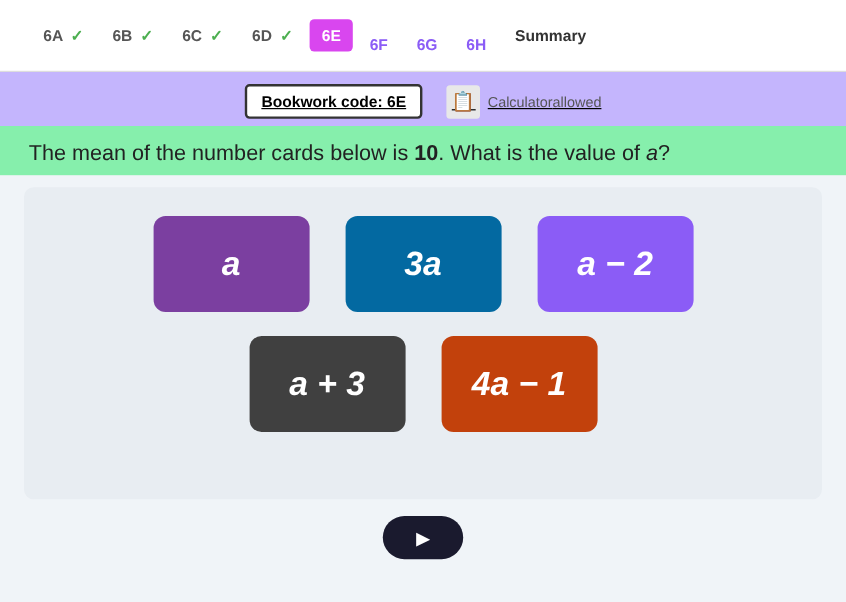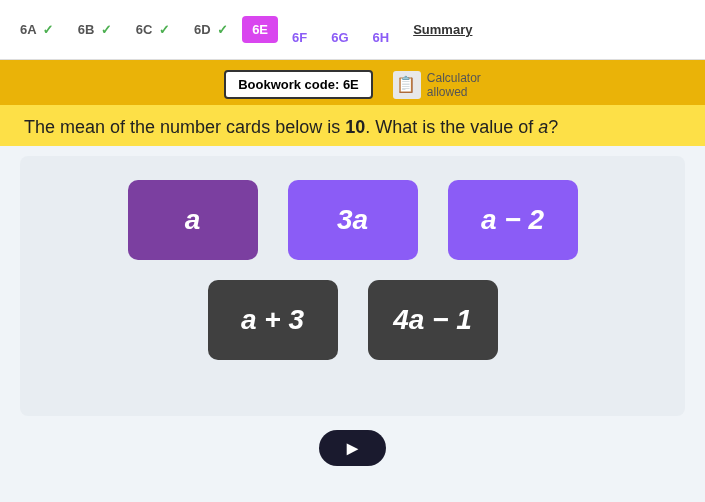--- a/index.html
+++ b/index.html
@@ -9,21 +9,21 @@
       background: #f0f4f8;
       font-family: Arial, sans-serif;
       overflow: hidden;
     }
 
     
     .nav-bar {
       display: flex;
       align-items: center;
       background: #ffffff;
-      padding: 8px 10px;
+      padding: 8px 26px;
       gap: 4px;
       border-bottom: 1px solid #ddd;
     }
     .nav-item {
       padding: 6px 10px;
       border-radius: 4px;
       font-size: 13px;
       font-weight: 600;
       cursor: pointer;
       color: #333;
@@ -40,31 +40,31 @@
     .nav-item.active {
       background: #d946ef;
       color: white;
     }
     .nav-item.inactive {
       color: #8b5cf6;
       margin-top: 16px;
     }
     .nav-item.summary {
       color: #333;
-      text-decoration: underline;
     }
 
     
     .info-row {
       display: flex;
       align-items: center;
       justify-content: center;
       gap: 20px;
       padding: 10px 0 6px 0;
-      background: #eab308;
+      background: #c4b5fd;
+      text-decoration: underline;
     }
     .bookwork-box {
       border: 2px solid #333;
       border-radius: 4px;
       padding: 5px 12px;
       font-size: 13px;
       font-weight: 600;
       background: white;
     }
     .calculator-info {
@@ -79,29 +79,28 @@
       height: 28px;
       background: #e8e8e8;
       border-radius: 3px;
       display: flex;
       align-items: center;
       justify-content: center;
       font-size: 16px;
     }
     .calc-text {
       display: flex;
-      flex-direction: column;
       font-size: 12px;
       color: #555;
     }
 
     
     .question-area {
       padding: 12px 24px 8px 24px;
-      background: #fde047;
+      background: #86efac;
     }
     .question-text {
       font-size: 18px;
       color: #222;
       font-weight: 400;
     }
     .question-text strong {
       font-weight: 700;
     }
 
@@ -126,24 +125,24 @@
       display: flex;
       align-items: center;
       justify-content: center;
       font-size: 28px;
       font-weight: 700;
       color: white;
       font-style: italic;
       cursor: pointer;
     }
     .card-purple { background: #7b3fa0; }
-    .card-teal   { background: #8b5cf6; }
+    .card-teal   { background: #0369a1; }
     .card-pink   { background: #8b5cf6; }
     .card-blue   { background: #404040; }
-    .card-orange { background: #404040; border-radius: 11px; }
+    .card-orange { background: #c2410c; }
 
     
     .watch-btn-row {
       display: flex;
       justify-content: center;
       margin-top: 14px;
     }
     .watch-btn {
       background: #1a1a2e;
       color: white;

